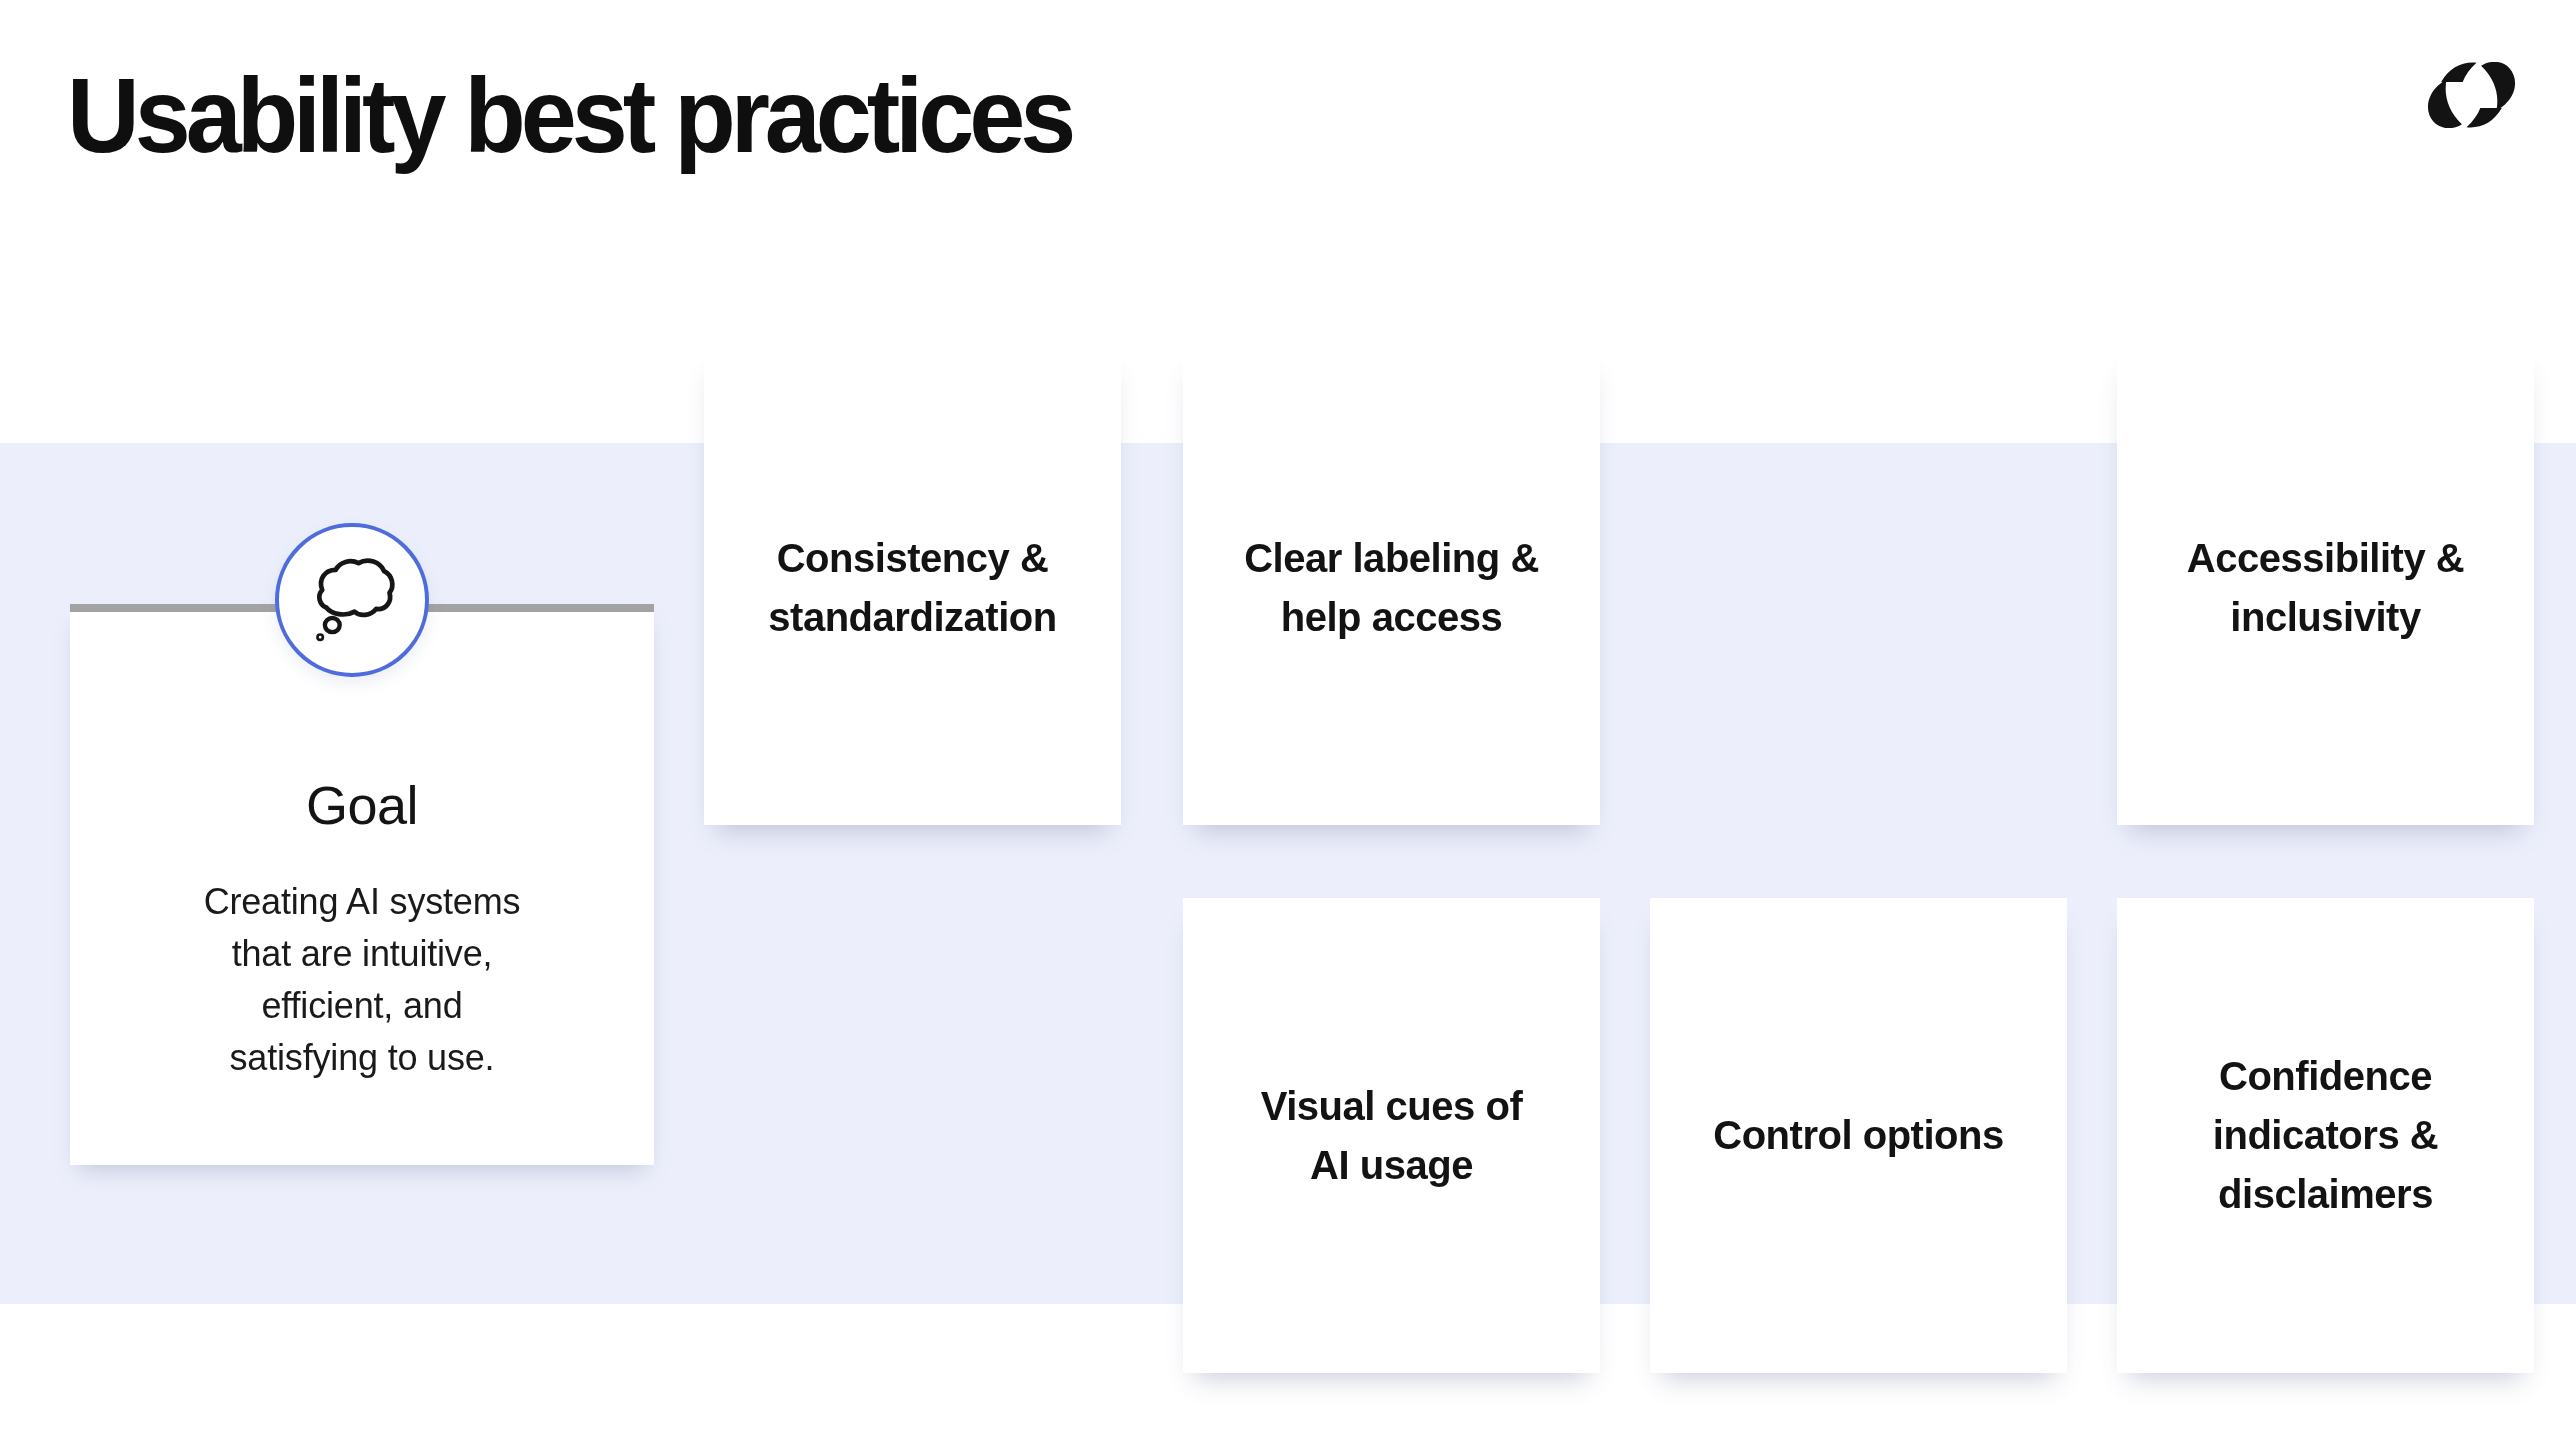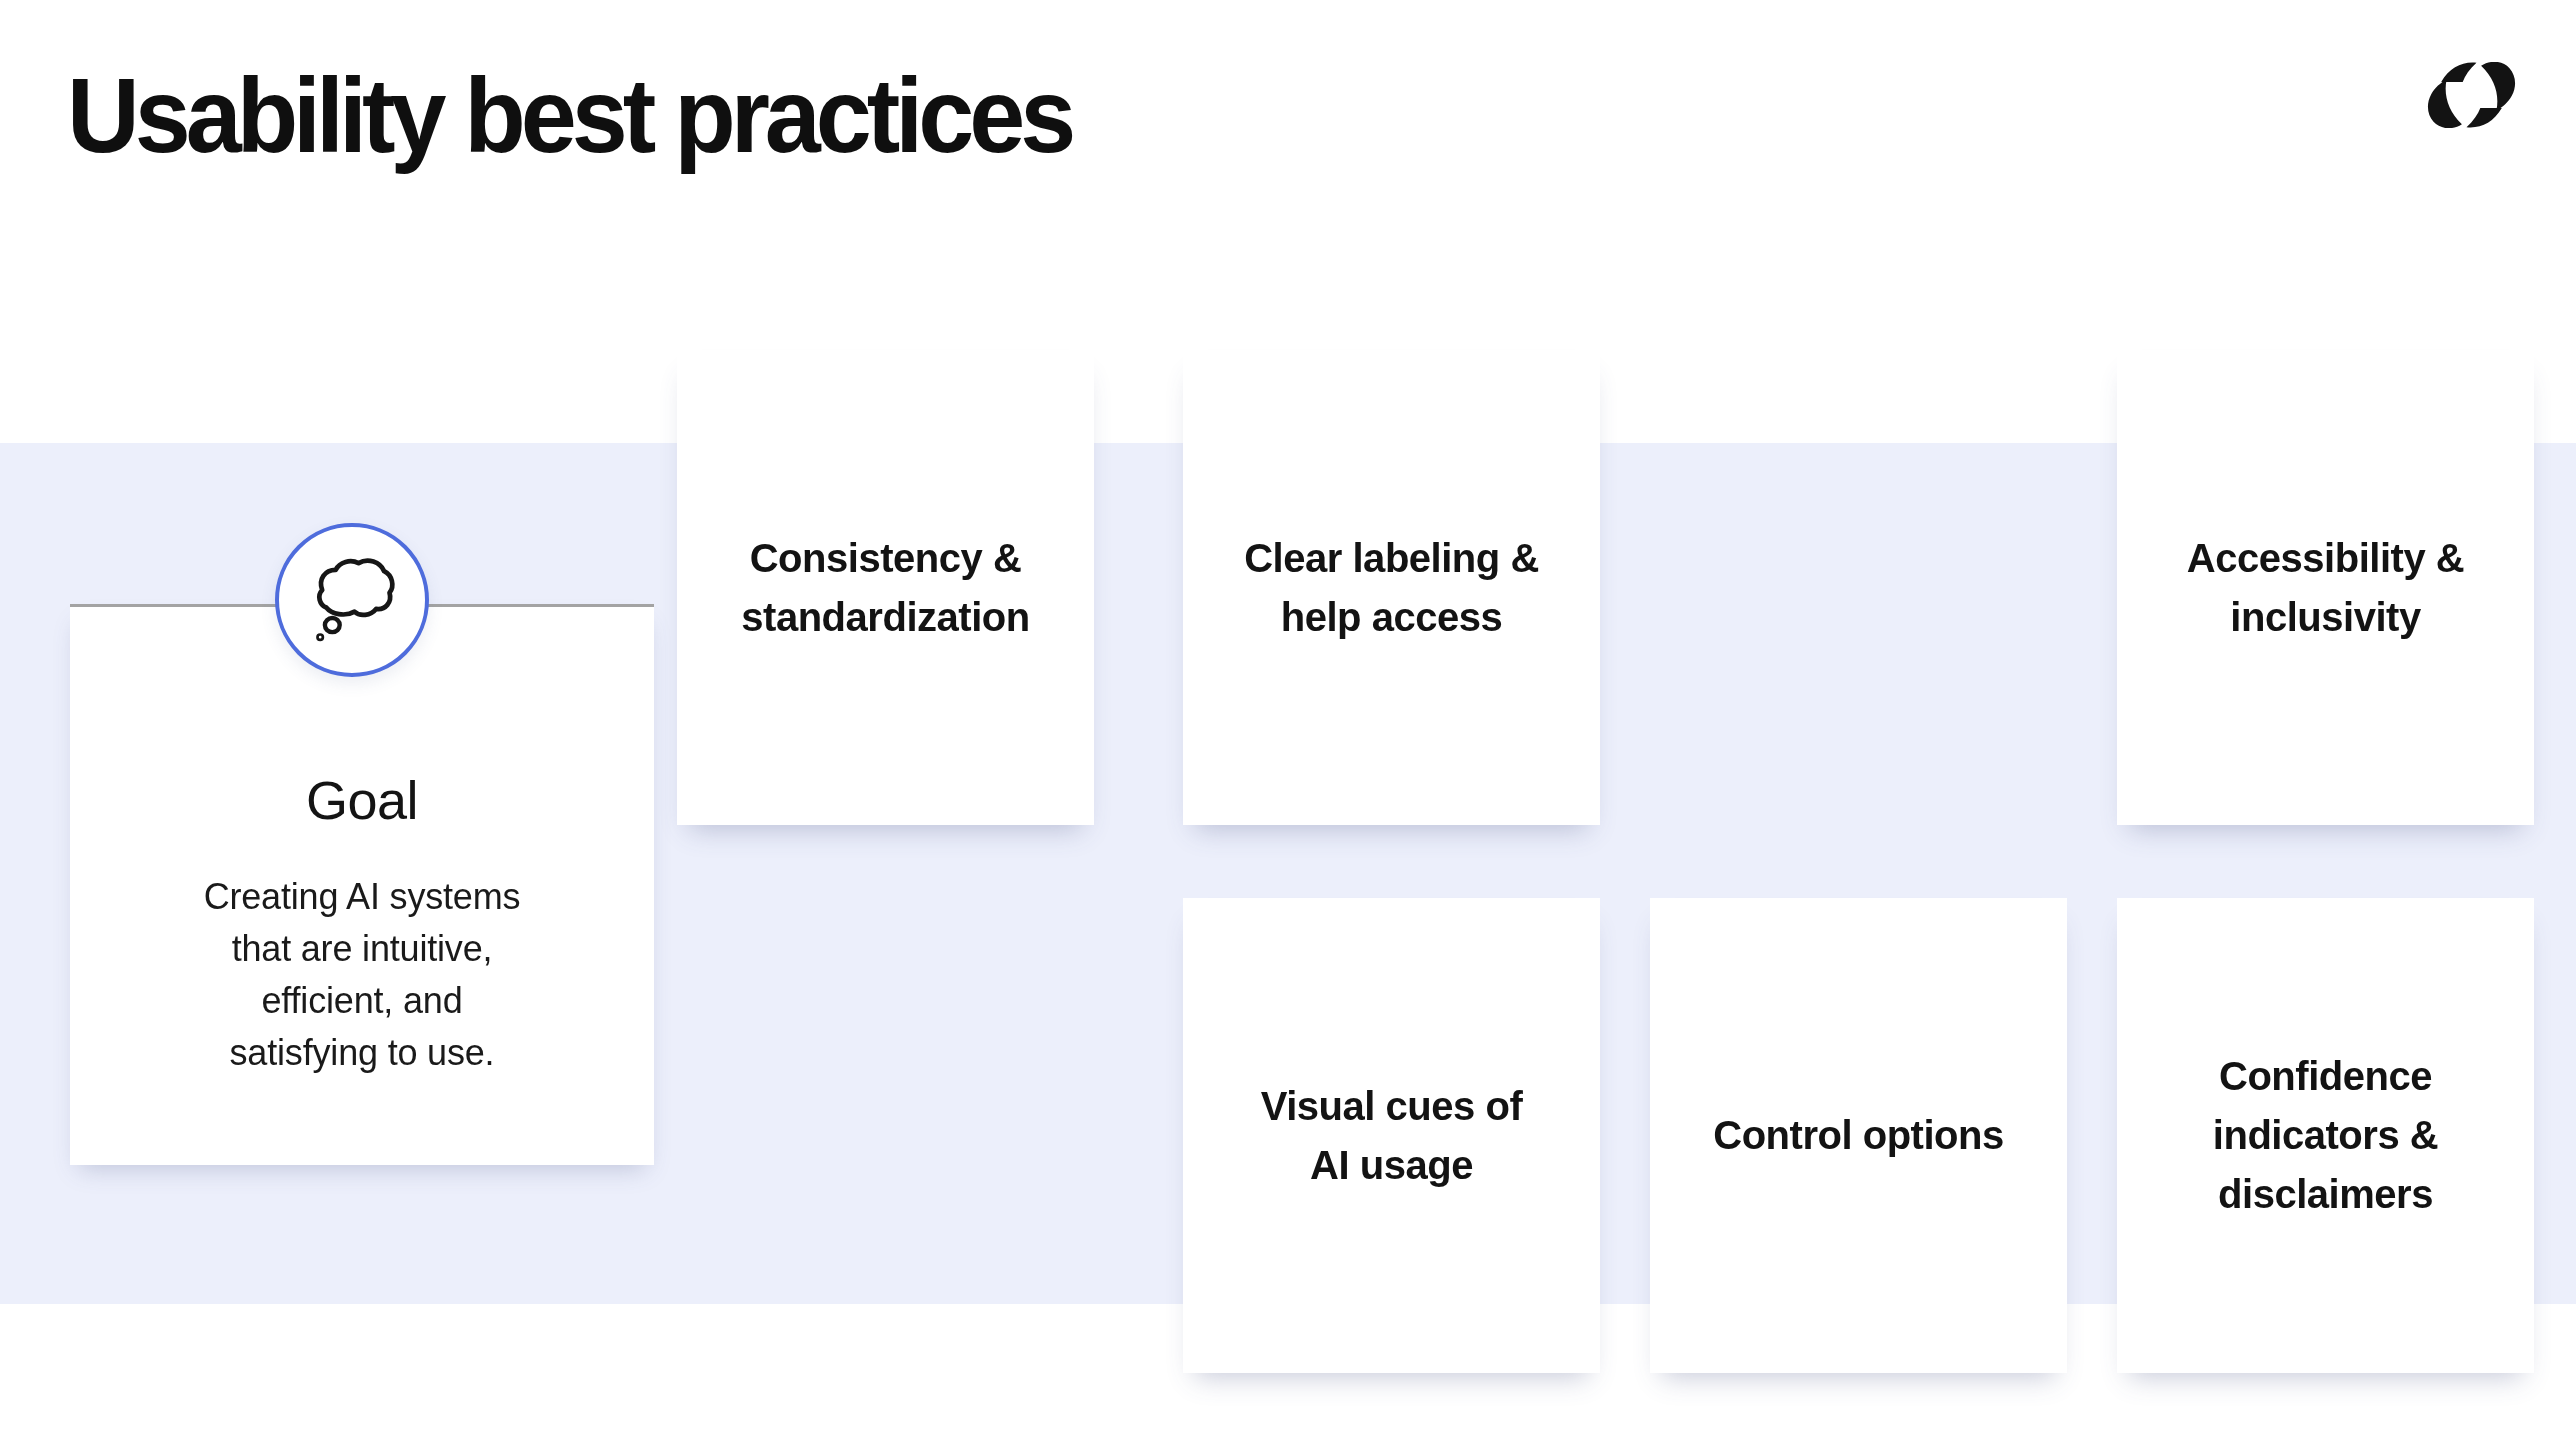--- a/index.html
+++ b/index.html
@@ -12,21 +12,21 @@
 
   .page-title { position:absolute; left:67px; top:62px;
                 font-size:106px; font-weight:700; letter-spacing:-0.05em;
                 line-height:1; color:#0f0f0f; white-space:nowrap;
                 transform:scaleX(0.95); transform-origin:left top; }
 
   .logo { position:absolute; left:2427px; top:62px; width:89px; height:66px; }
 
   
   .goal-card { position:absolute; left:70px; top:604px; width:584px; height:561px;
-               background:#ffffff; border-top:3px solid #a3a3a3;
+               background:#ffffff; border-top:8px solid #a3a3a3;
                box-shadow:0 12px 23px -9.4px rgba(73,84,134,0.28); z-index:2; }
   .goal-circle { position:absolute; left:275px; top:523px; width:154px; height:154px;
                  background:#ffffff; border:4px solid #4E6CDC; border-radius:50%;
                  z-index:3; box-shadow:0 6.7px 16px rgba(73,84,134,0.10); }
   .goal-icon { position:absolute; left:302px; top:551px; width:101px; height:101px; z-index:4; }
   .goal-heading { position:absolute; left:0; top:166px; width:100%;
                   text-align:center; font-size:54px; font-weight:400;
                   line-height:1; color:#141414; letter-spacing:-0.01em; }
   .goal-desc { position:absolute; left:0; top:264px; width:100%;
                text-align:center; font-size:36px; font-weight:400;
@@ -34,21 +34,21 @@
                letter-spacing:-0.005em; }
 
   
   .practice-card { position:absolute; width:417px; height:475px; background:#ffffff;
                    box-shadow:0 16px 25.5px -12px rgba(70,80,130,0.30);
                    display:flex; align-items:center; justify-content:center;
                    text-align:center; z-index:2; }
   .practice-card span { font-size:40px; font-weight:700; line-height:59px;
                         color:#131313; white-space:pre-line; letter-spacing:-0.012em; }
   .r1 { top:350px; } .r2 { top:898px; }
-  .c1 { left:677px;align-items:center; } .c2 { left:1183px; } .c3 { left:1650px; } .c4 { left:2117px; }
+  .c1 { left:704px;align-items:center; } .c2 { left:1183px; } .c3 { left:1650px; } .c4 { left:2117px; }
 
   svg { display:block; }
 </style>
 </head>
 <body>
 
 <div class="stage">
 
   <div class="section-bg"></div>
 

